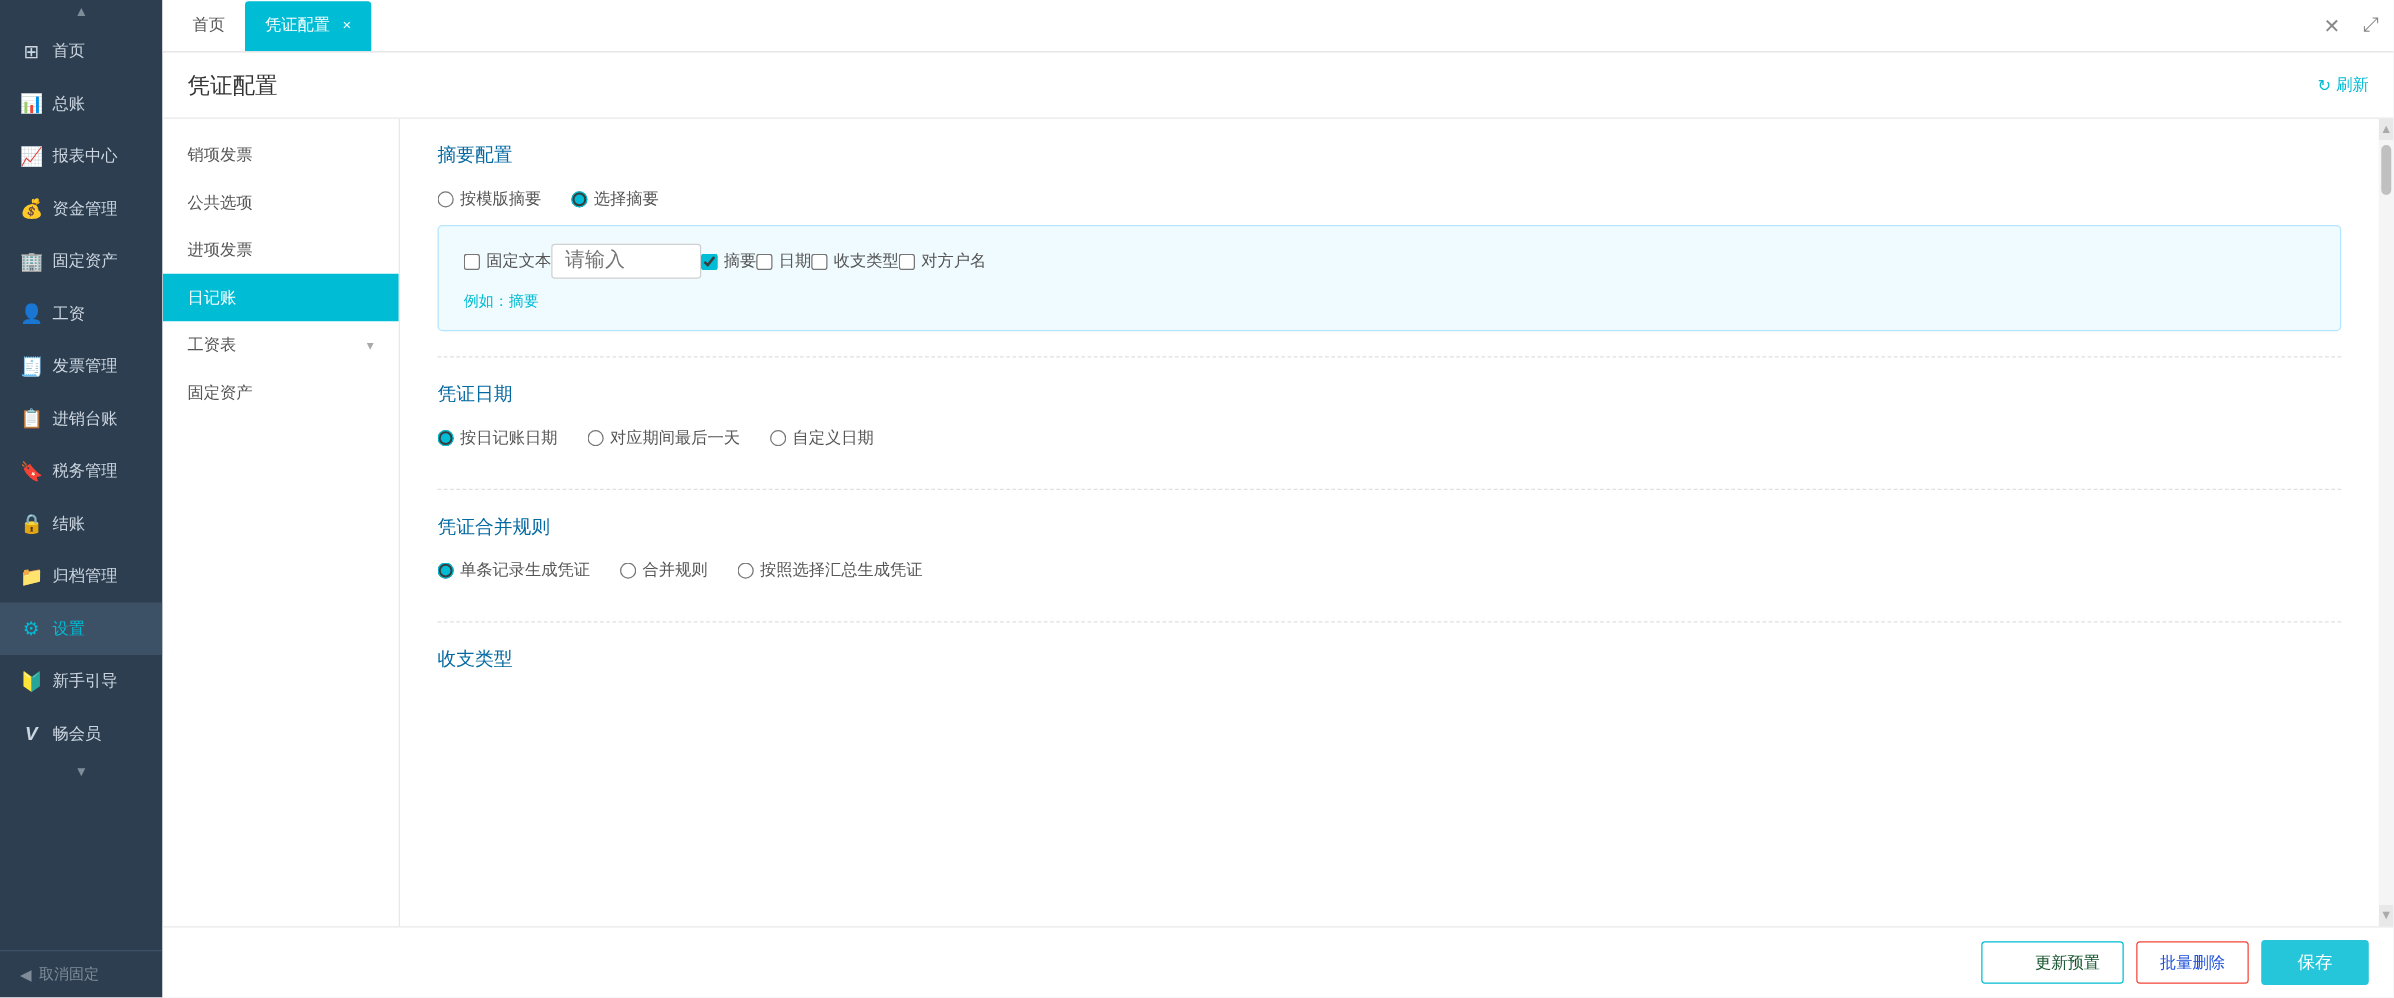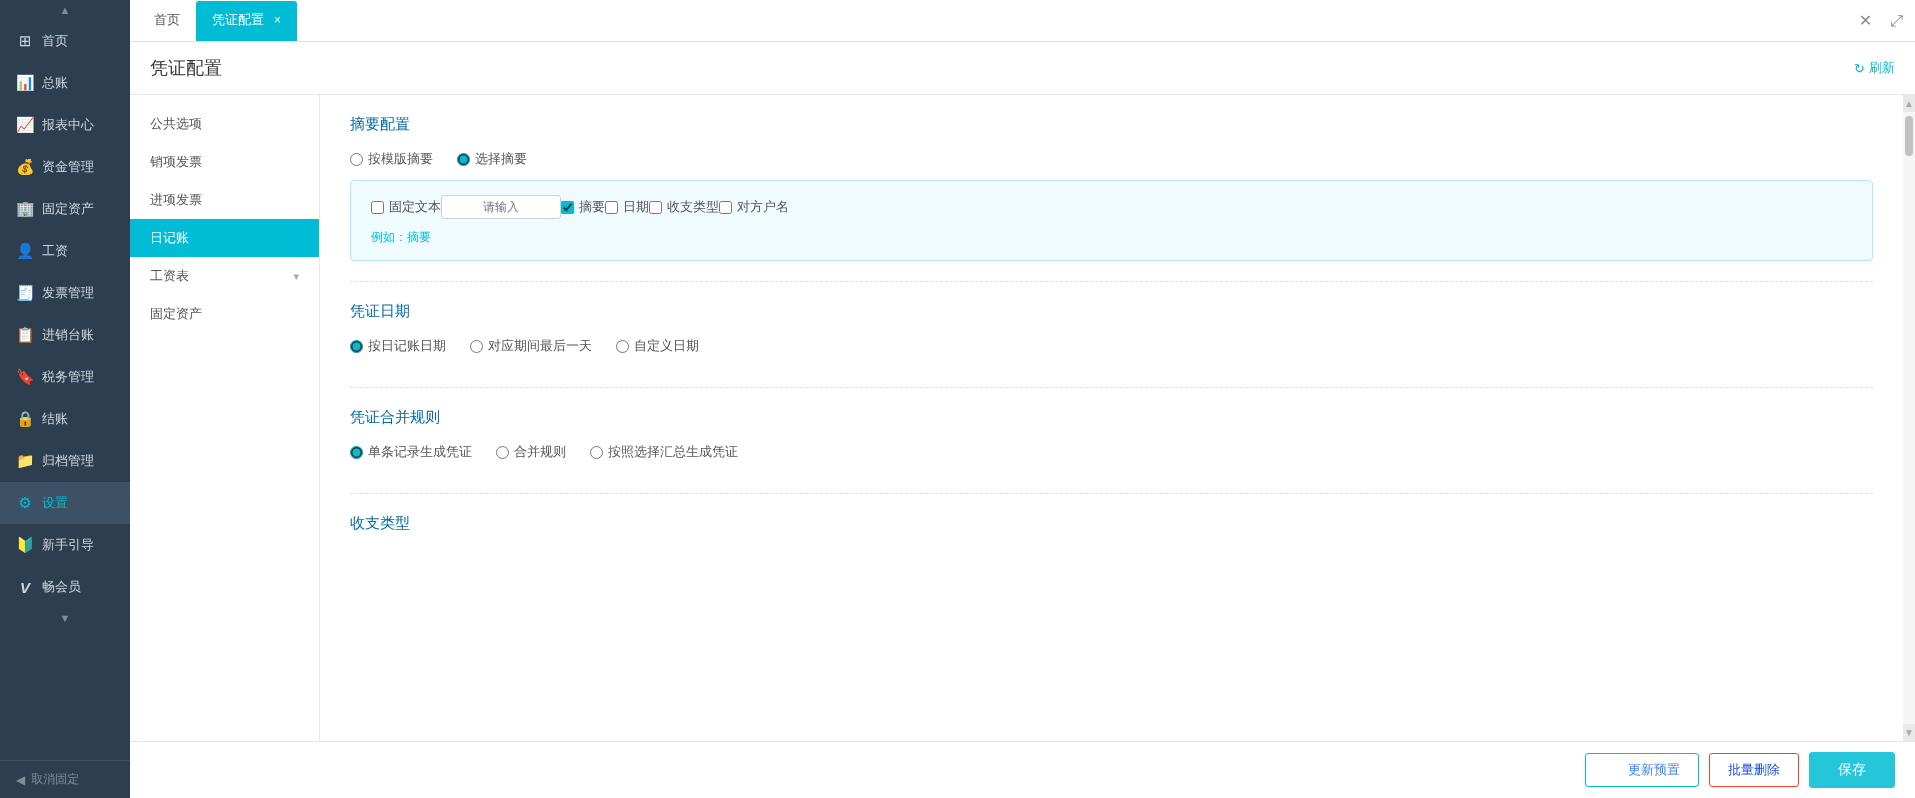--- a/index.html
+++ b/index.html
@@ -223,26 +223,25 @@
       cursor: pointer;
       color: #555;
     }
     .checkbox-item input[type="checkbox"] {
       accent-color: #00bcd4;
       cursor: pointer;
     }
     .text-input-inline {
       border: 1px solid #d0d0d0;
       border-radius: 3px;
-      padding: 4px 0;
-      font-size: 12px;
+      padding: 4px 10px;
+      font-size: 16px;
       width: 120px;
       color: #999;
       outline: none;
-      text-align: center;
     }
     .example-text {
       color: #00bcd4;
       font-size: 12px;
       margin-top: 4px;
     }
 
     
     .bottom-actions {
       background: #fff;
@@ -255,21 +254,21 @@
     }
     .btn {
       padding: 7px 18px;
       border-radius: 3px;
       cursor: pointer;
       font-size: 13px;
       border: 1px solid transparent;
     }
     .btn-outline-cyan {
       border-color: #00bcd4;
-      color: #3b82f6;
+      color: #14532d;
       background: #fff;
       padding-left: 42px;
     }
     .btn-outline-red {
       border-color: #f44336;
       color: #1d4ed8;
       background: #fff;
     }
     .btn-primary {
       background: #26c6da;
@@ -404,24 +403,24 @@
       <div class="refresh-btn">
         <span>↻</span>
         <span>刷新</span>
       </div>
     </div>
 
     <div class="content-layout">
 
       <div class="left-nav">
         <div class="left-nav-item">
+          <span>销项发票</span>
+        </div>
+        <div class="left-nav-item">
           <span>公共选项</span>
-        </div>
-        <div class="left-nav-item">
-          <span>销项发票</span>
         </div>
         <div class="left-nav-item">
           <span>进项发票</span>
         </div>
         <div class="left-nav-item active">
           <span>日记账</span>
         </div>
         <div class="left-nav-item">
           <span>工资表</span>
           <span class="left-nav-chevron">▾</span>

